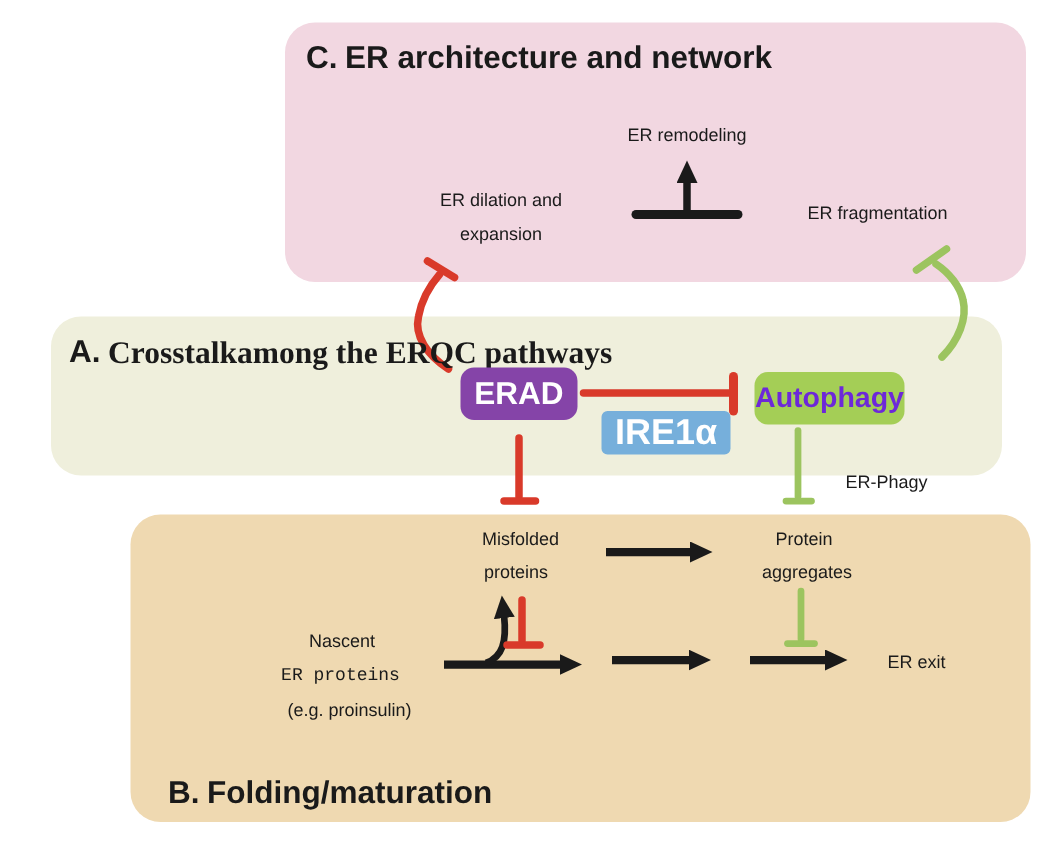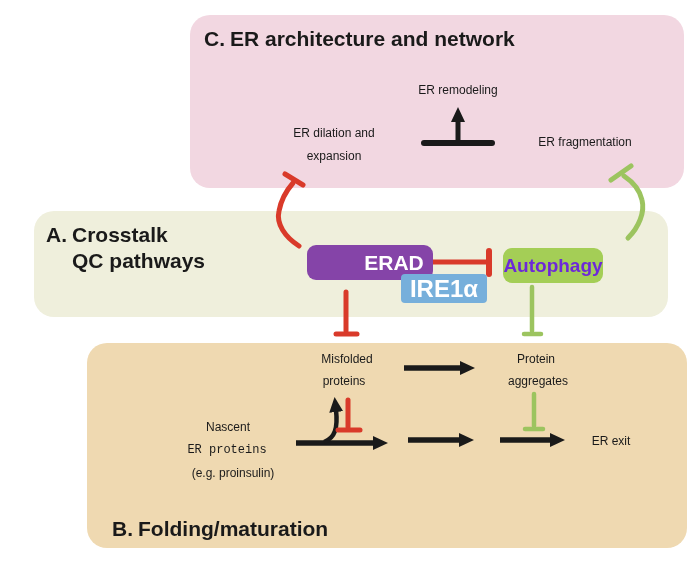--- a/index.html
+++ b/index.html
@@ -10,32 +10,32 @@
   }
   .panel{position:absolute;border-radius:20px;z-index:1;}
   .panel-c{left:190px;top:15px;width:494px;height:173px;background:var(--panel_pink);}
   .panel-a{left:34px;top:211px;width:634px;height:106px;background:var(--panel_cream);}
   .panel-b{left:87px;top:343px;width:600px;height:205px;background:var(--panel_tan);}
 
   .ptitle{
     position:absolute;z-index:6;display:flex;gap:5px;
     font-weight:bold;font-size:21px;line-height:26px;white-space:nowrap;
   }
-  .ptitle .col{display:flex;flex-direction:column;}
+  .ptitle .col{display:flex;flex-direction:row;font-family:Liberation Serif, serif;}
 
   .lbl{
     position:absolute;z-index:6;font-size:12px;line-height:22px;
     white-space:nowrap;transform:translateX(-50%);text-align:center;
   }
   .node{
     position:absolute;z-index:6;display:flex;align-items:center;justify-content:center;
     font-weight:bold;white-space:nowrap;
   }
   .node-erad{left:307px;top:245px;width:78px;height:35px;border-radius:9px;
-    background:var(--erad_purple);color:#ffffff;font-size:21px;padding-left:48px;}
+    background:var(--erad_purple);color:#ffffff;font-size:21px;}
   .node-ire1a{left:401px;top:274px;width:86px;height:29px;border-radius:4px;
     background:var(--ire1a_blue);color:#ffffff;font-size:24px;}
   .node-autophagy{left:503px;top:248px;width:100px;height:35px;border-radius:9px;
     background:var(--autophagy_green);color:#6d28d9;font-size:19px;}
 
   svg.overlay{position:absolute;left:0;top:0;z-index:5;pointer-events:none;}
   .stroke-black{stroke:var(--ink_black);fill:none;}
   .stroke-red{stroke:var(--inhibit_red);fill:none;}
   .stroke-green{stroke:var(--erphagy_green);fill:none;}
   .mk-black{fill:var(--ink_black);}
@@ -109,26 +109,28 @@
   </div>
   <div class="lbl" style="left:458px;top:79px;">ER remodeling</div>
   <div class="lbl" style="left:334px;top:122px;">ER dilation and</div>
   <div class="lbl" style="left:334px;top:145px;">expansion</div>
   <div class="lbl" style="left:585px;top:131px;">ER fragmentation</div>
 
   <div class="ptitle" style="left:46px;top:222px;">
     <span>A.</span>
     <span class="col">
       <span>Crosstalk</span>
+      <span>among the ER</span>
       <span>QC pathways</span>
     </span>
   </div>
   <div class="node node-erad">ERAD</div>
   <div class="node node-ire1a">IRE1α</div>
   <div class="node node-autophagy">Autophagy</div>
+  <div class="lbl" style="left:591px;top:310px;">ER-Phagy</div>
 
   <div class="lbl" style="left:347px;top:348px;">Misfolded</div>
   <div class="lbl" style="left:344px;top:370px;">proteins</div>
   <div class="lbl" style="left:536px;top:348px;">Protein</div>
   <div class="lbl" style="left:538px;top:370px;">aggregates</div>
   <div class="lbl" style="left:228px;top:416px;">Nascent</div>
   <div class="lbl" style="left:227px;top:439px;font-family:Liberation Mono, monospace;">ER proteins</div>
   <div class="lbl" style="left:233px;top:462px;">(e.g. proinsulin)</div>
   <div class="lbl" style="left:611px;top:430px;">ER exit</div>
   <div class="ptitle" style="left:112px;top:516px;">

